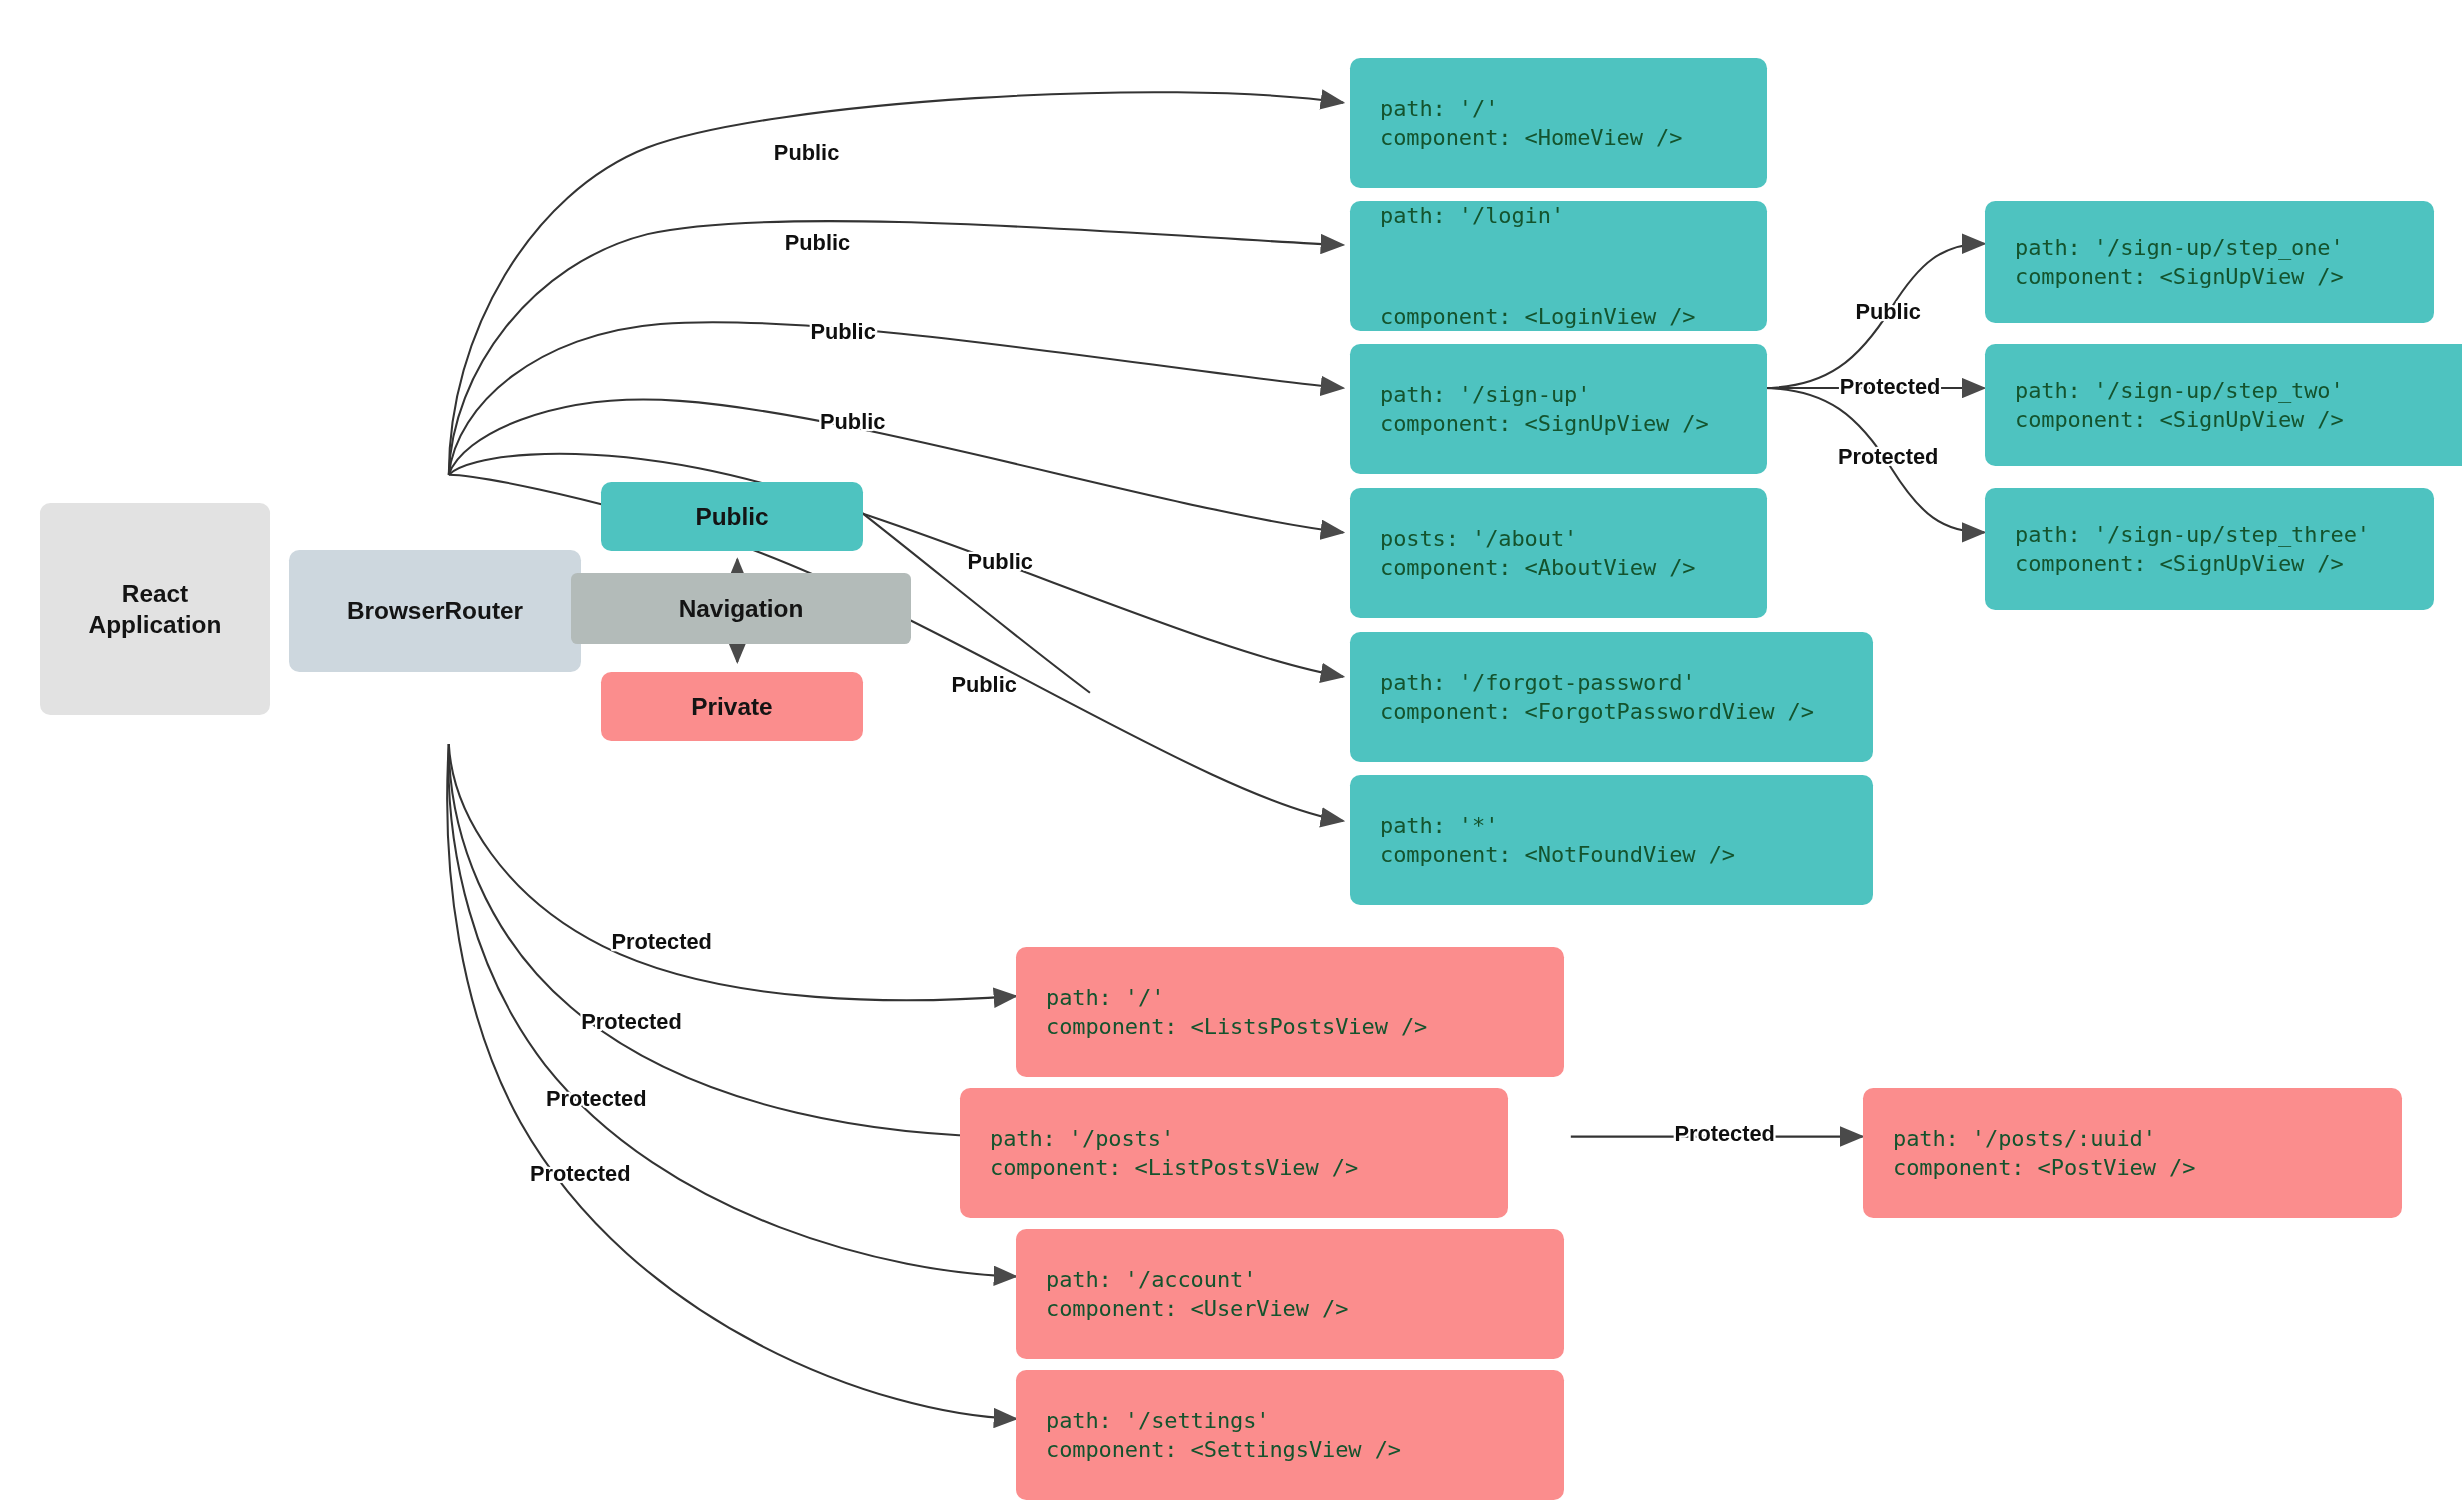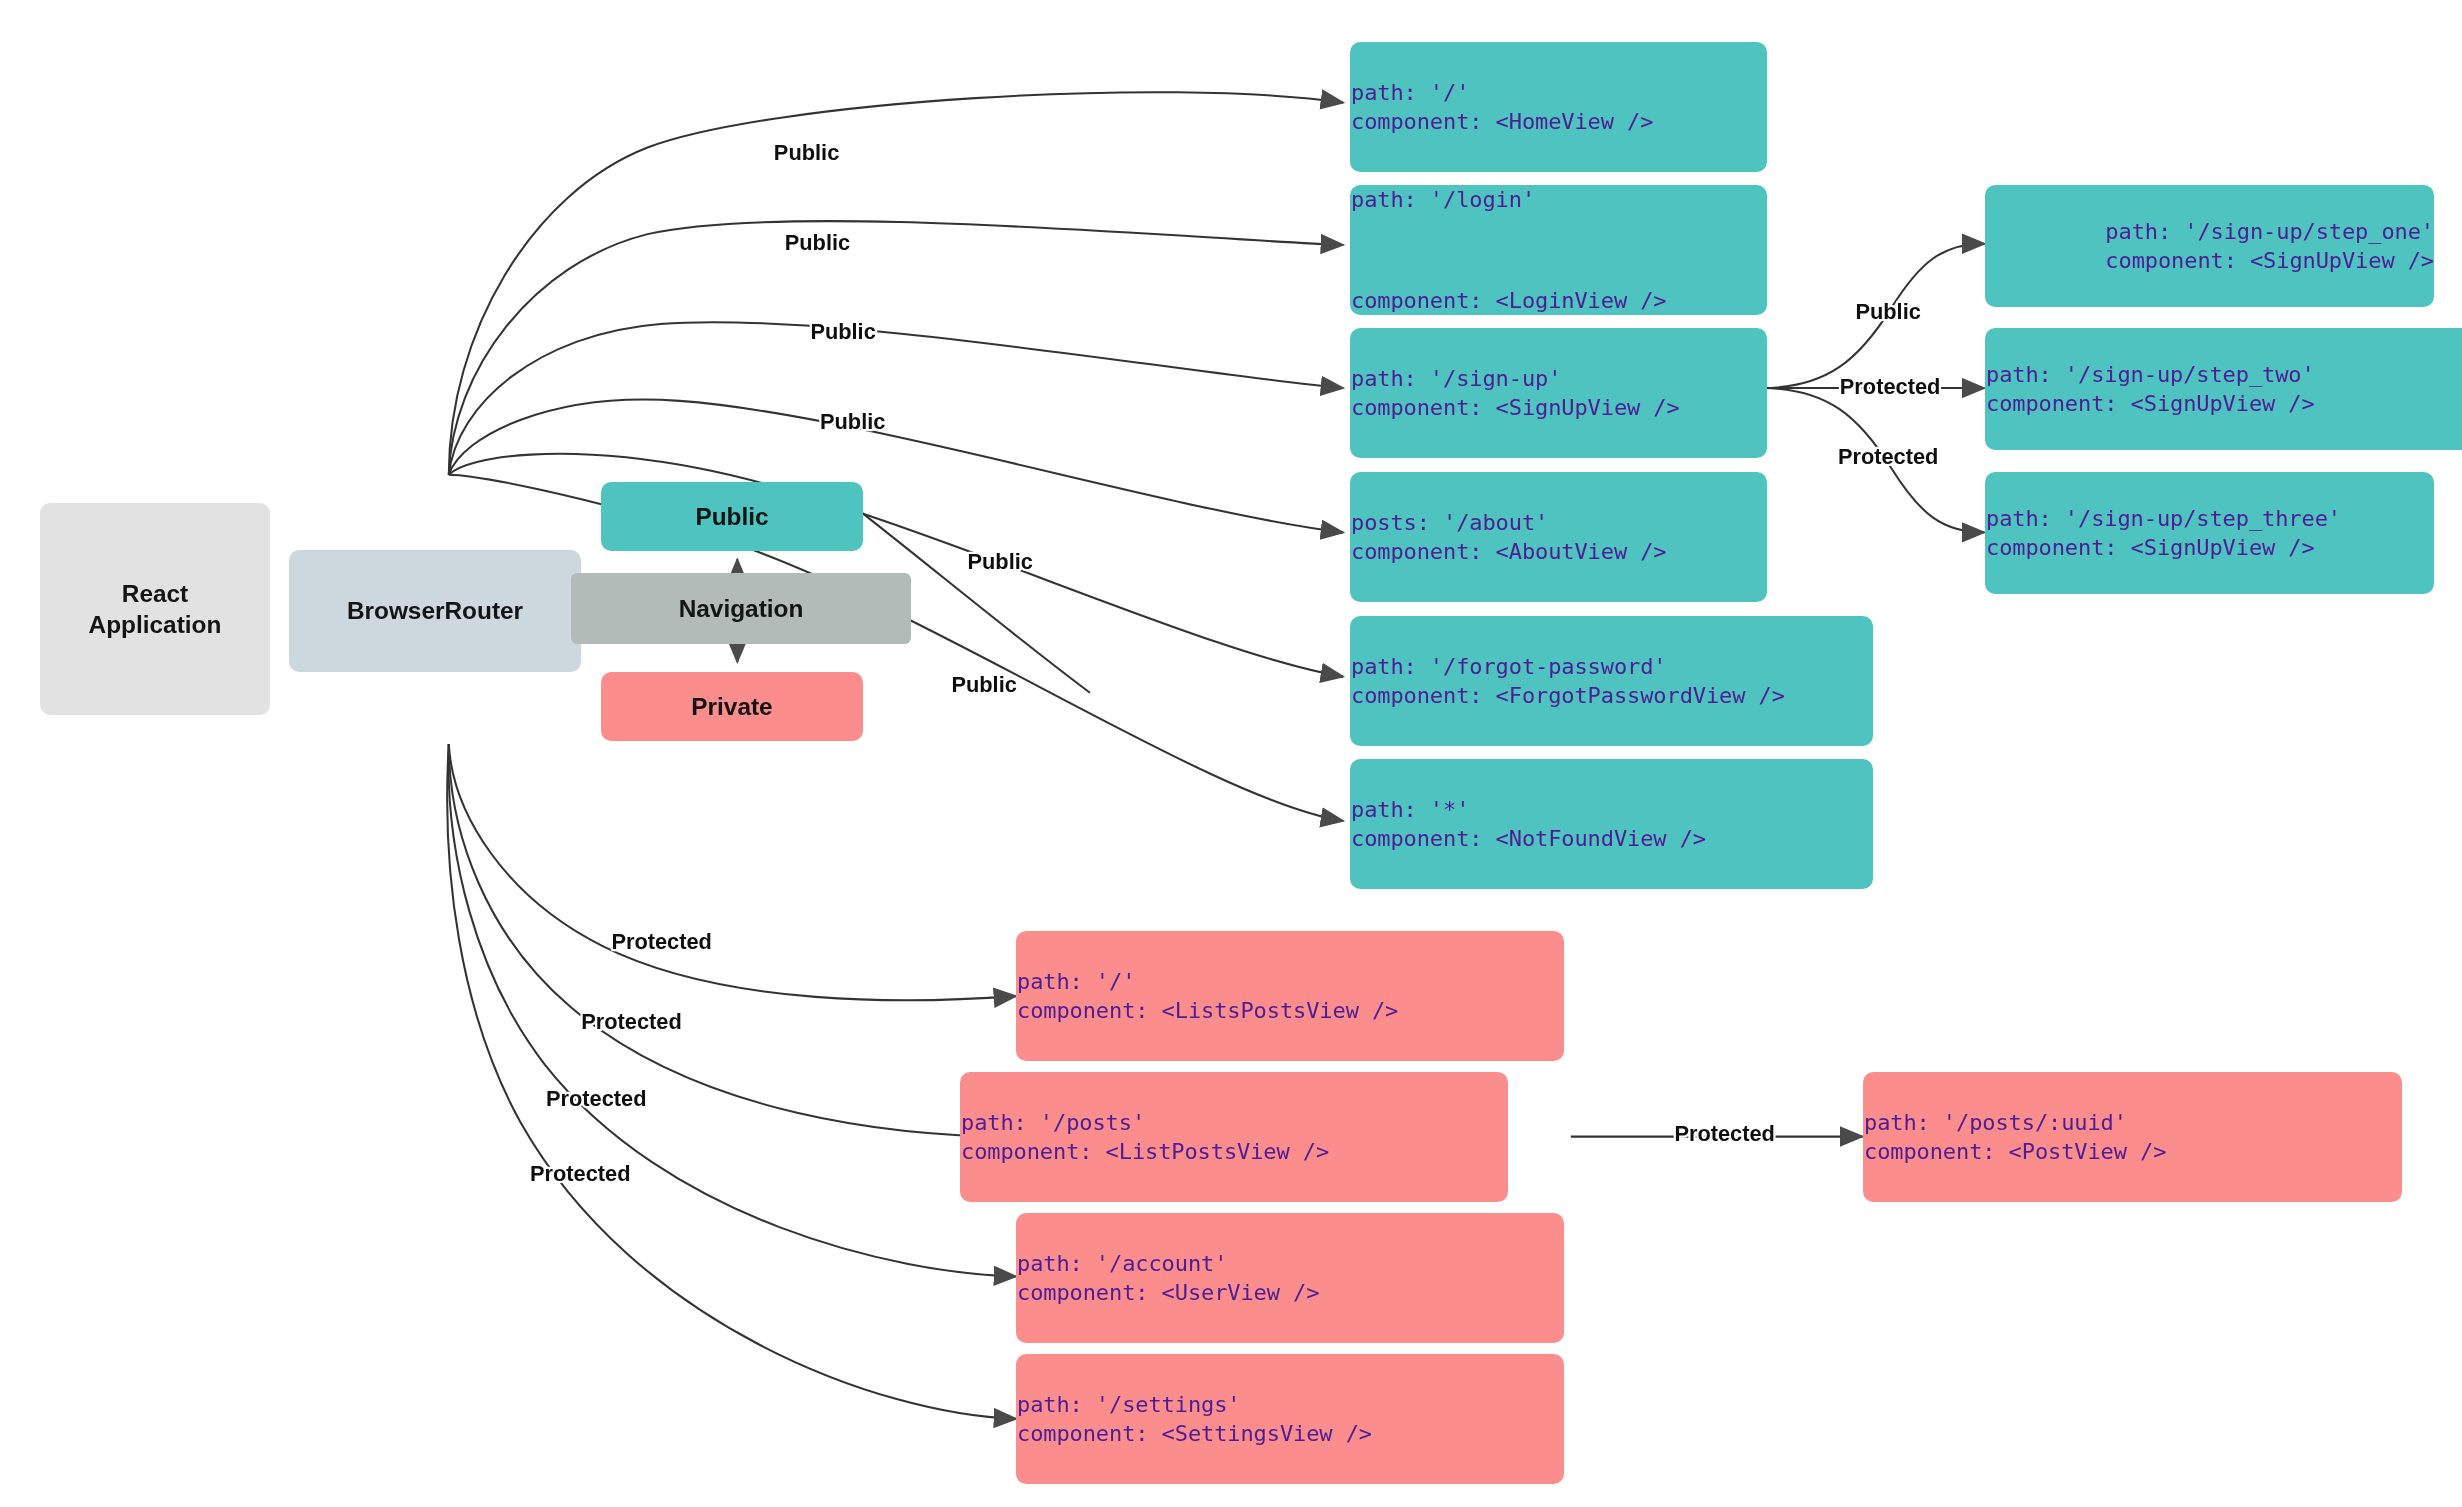--- a/index.html
+++ b/index.html
@@ -50,27 +50,28 @@
   }
   .node {
     position: absolute;
     box-sizing: border-box;
     border-radius: 10.3px;
   }
   .node-code {
     font-family: "DejaVu Sans Mono", monospace;
     font-size: 22px;
     line-height: 1.32;
-    color: #4c1d95;
-    padding-left: 1px;
+    color: #14532d;
+    padding-left: 30px;
     display: flex;
     flex-direction: column;
     justify-content: center;
     white-space: pre;
     letter-spacing: -0.1px;
+    margin-top: 16px;
   }
   .node-teal  { background: #4ec3c0; }
   .node-pink  { background: #fb8d8d; }
   .node-grey  { background: #e2e2e2; }
   .node-blue  { background: #cdd7de; }
   .node-dgrey { background: #b3bbb9; }
   .node-label {
     font-family: "Liberation Sans", sans-serif;
     font-weight: bold;
     font-size: 24.4px;
@@ -214,21 +215,21 @@
   <div class="node node-teal node-code" style="left:1350px; top:616px; width:523px; height:130px;">
     <div>path: '/forgot-password'</div>
     <div>component: &lt;ForgotPasswordView /&gt;</div>
   </div>
 
   <div class="node node-teal node-code" style="left:1350px; top:759px; width:523px; height:130px;">
     <div>path: '*'</div>
     <div>component: &lt;NotFoundView /&gt;</div>
   </div>
 
-  <div class="node node-teal node-code" style="left:1985px; top:185px; width:449px; height:122px;align-items:flex-end;">
+  <div class="node node-teal node-code" style="left:1985px; top:185px; width:449px; height:122px;">
     <div>path: '/sign-up/step_one'</div>
     <div>component: &lt;SignUpView /&gt;</div>
   </div>
 
   <div class="node node-teal node-code" style="left:1985px; top:328px; width:534px; height:122px;">
     <div>path: '/sign-up/step_two'</div>
     <div>component: &lt;SignUpView /&gt;</div>
   </div>
 
   <div class="node node-teal node-code" style="left:1985px; top:472px; width:449px; height:122px;">

